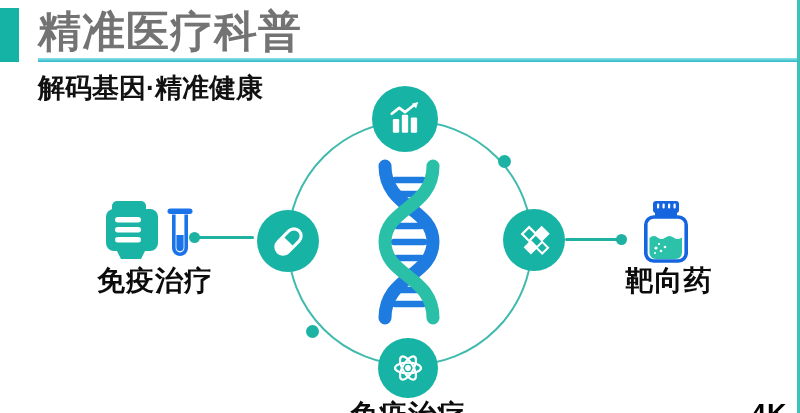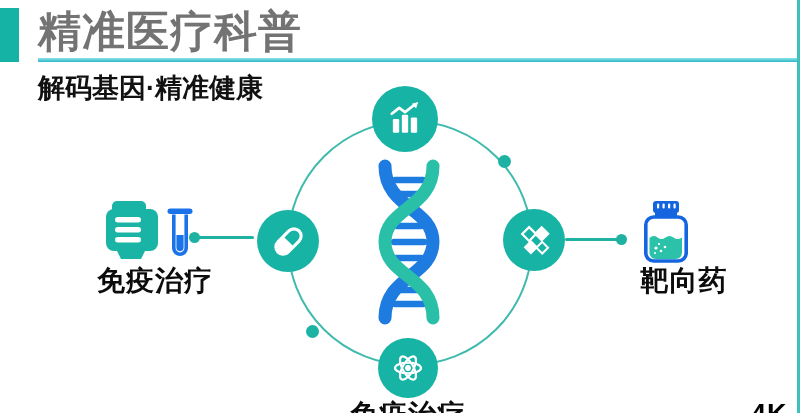--- a/index.html
+++ b/index.html
@@ -38,21 +38,21 @@
 
   
   .dna { left:369px; top:156px; }
 
   
   .container-icon { left:104px; top:201px; }
   .tube-icon { left:167px; top:207px; }
   .bottle-icon { left:644px; top:201px; }
   .item-label { font-size:28px; font-weight:800; text-align:center; color:#0c0c0c; letter-spacing:1px; }
   .label-left   { left:93px;  top:262px; width:124px; }
-  .label-right  { left:639px; top:262px; width:90px; }
+  .label-right  { left:624px; top:262px; width:90px; }
   .label-bottom { left:343px; top:396px; width:130px; }
 
   .watermark { left:751px; top:399px; font-size:27px; font-weight:900; color:#000; letter-spacing:1px; }
   .accent-bar-right { right:0; top:0; width:3px; height:413px; background:#3cc2ba; }
 </style>
 </head>
 <body>
 
 <div class="abs accent-bar-left"></div>
 <div class="abs page-title">精准医疗科普</div>

